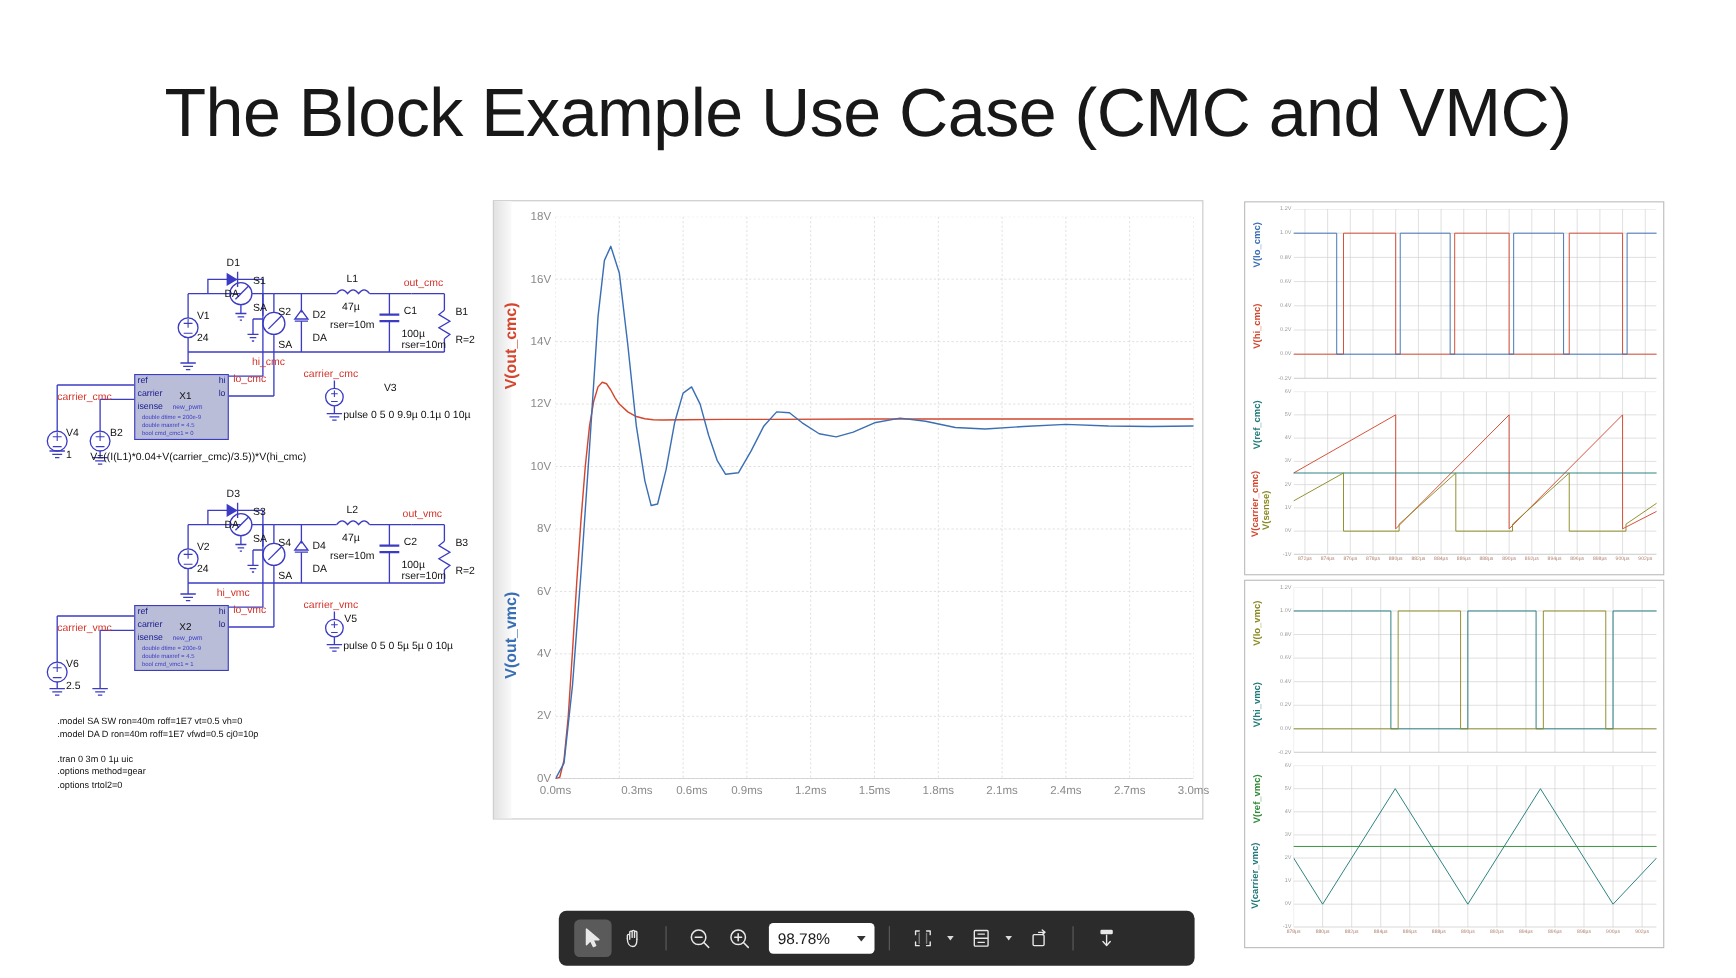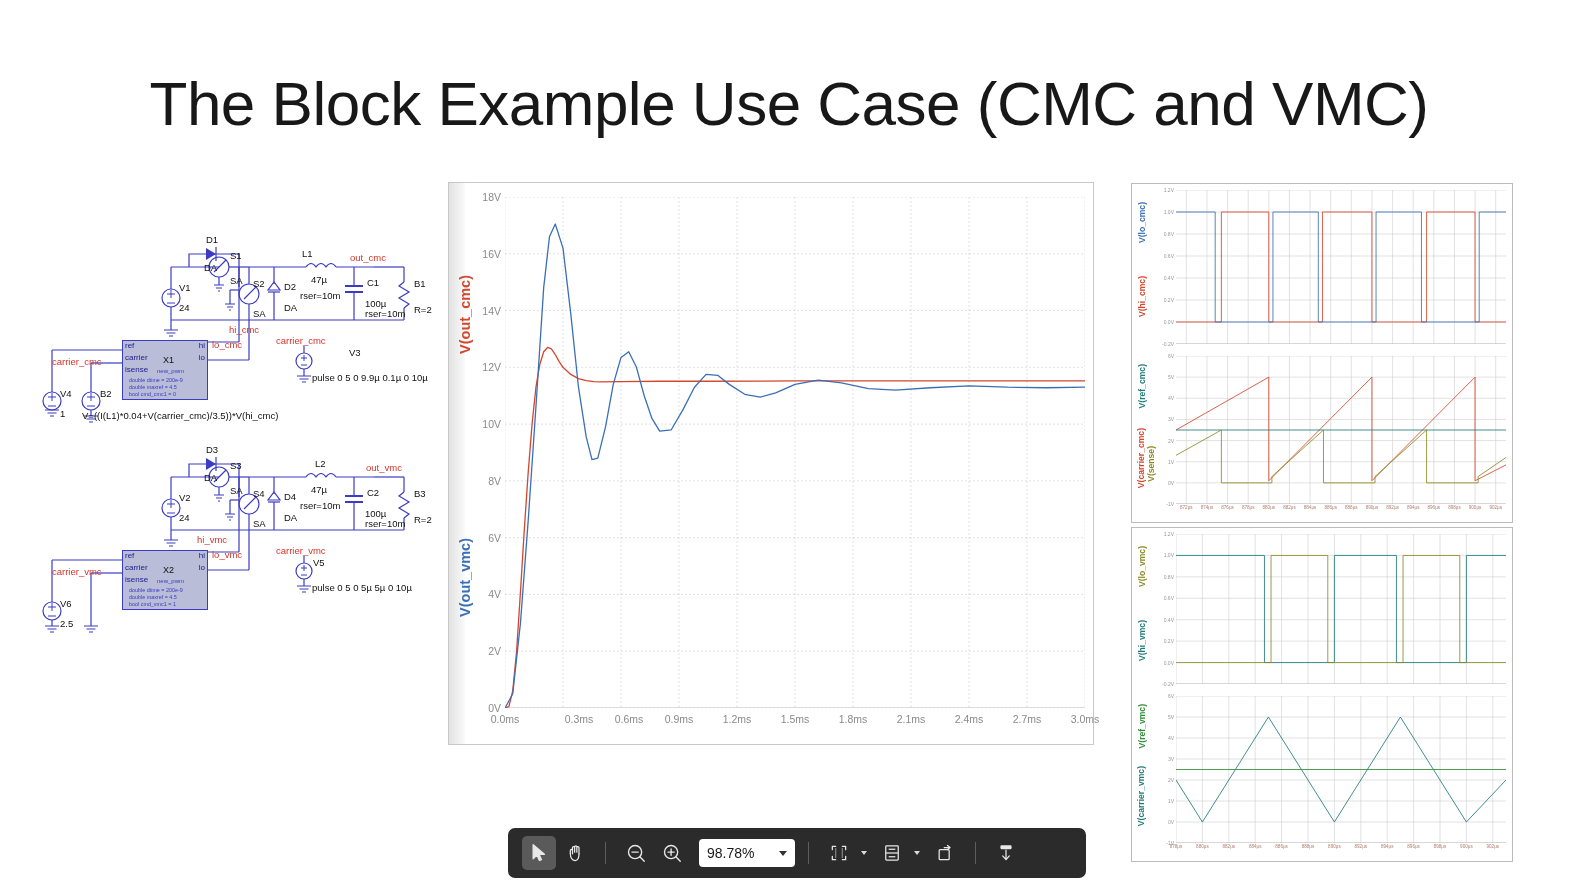--- a/index.html
+++ b/index.html
@@ -260,29 +260,29 @@
   <span class="lbl" style="left:172px;top:2px;">D1</span>
   <span class="lbl" style="left:170px;top:30px;">DA</span>
   <span class="lbl" style="left:196px;top:18px;">S1</span>
   <span class="lbl" style="left:196px;top:43px;">SA</span>
   <span class="lbl" style="left:145px;top:50px;">V1</span>
   <span class="lbl" style="left:145px;top:70px;">24</span>
   <span class="lbl" style="left:219px;top:46px;">S2</span>
   <span class="lbl" style="left:219px;top:76px;">SA</span>
   <span class="lbl" style="left:250px;top:49px;">D2</span>
   <span class="lbl" style="left:250px;top:70px;">DA</span>
-  <span class="lbl" style="left:268px;top:16px;">L1</span>
+  <span class="lbl" style="left:281px;top:16px;">L1</span>
   <span class="lbl" style="left:277px;top:42px;">47µ</span>
   <span class="lbl" style="left:266px;top:58px;">rser=10m</span>
   <span class="lbl" style="left:333px;top:45px;">C1</span>
   <span class="lbl" style="left:331px;top:66px;">100µ</span>
   <span class="lbl" style="left:331px;top:76px;">rser=10m</span>
   <span class="lbl" style="left:380px;top:46px;">B1</span>
   <span class="lbl" style="left:380px;top:72px;">R=2</span>
-  <span class="lbl-net" style="left:316px;top:20px;">out_cmc</span>
+  <span class="lbl-net" style="left:333px;top:20px;">out_cmc</span>
   <span class="lbl-net" style="left:163px;top:92px;margin-left:32px;">hi_cmc</span>
   <span class="lbl-net" style="left:178px;top:107px;">lo_cmc</span>
   <span class="lbl-net" style="left:242px;top:103px;">carrier_cmc</span>
   <span class="lbl-net" style="left:18px;top:124px;">carrier_cmc</span>
   <span class="lbl" style="left:279px;top:115px;margin-left:36px;">V3</span>
   <span class="lbl" style="left:278px;top:140px;">pulse 0 5 0 9.9µ 0.1µ 0 10µ</span>
   <span class="lbl" style="left:26px;top:156px;">V4</span>
   <span class="lbl" style="left:26px;top:176px;">1</span>
   <span class="lbl" style="left:66px;top:156px;">B2</span>
   <span class="lbl" style="left:48px;top:178px;text-align:center;">V=((I(L1)*0.04+V(carrier_cmc)/3.5))*V(hi_cmc)</span>
@@ -309,20 +309,26 @@
   <span class="lbl-net" style="left:332px;top:230px;">out_vmc</span>
   <span class="lbl-net" style="left:163px;top:302px;">hi_vmc</span>
   <span class="lbl-net" style="left:178px;top:317px;">lo_vmc</span>
   <span class="lbl-net" style="left:242px;top:313px;">carrier_vmc</span>
   <span class="lbl-net" style="left:18px;top:334px;">carrier_vmc</span>
   <span class="lbl" style="left:279px;top:325px;">V5</span>
   <span class="lbl" style="left:278px;top:350px;">pulse 0 5 0 5µ 5µ 0 10µ</span>
   <span class="lbl" style="left:26px;top:366px;">V6</span>
   <span class="lbl" style="left:26px;top:386px;">2.5</span>
 
+  <div id="spice-text">.model SA SW ron=40m roff=1E7 vt=0.5 vh=0
+.model DA D ron=40m roff=1E7 vfwd=0.5 cj0=10p
+
+.tran 0 3m 0 1µ uic
+.options method=gear
+.options trtol2=0</div>
 </div>
 
 <div id="main-plot">
   <div class="grad"></div>
   <div class="vlabel" style="left:8px;top:92px;color:#d4462e;">V(out_cmc)</div>
   <div class="vlabel" style="left:8px;top:355px;color:#3b6fb5;">V(out_vmc)</div>
   <div class="plotarea" id="main-plotarea">
       <svg viewBox="0 0 580 511" preserveAspectRatio="none">
         <line x1="0" x2="580" y1="511" y2="511" stroke="#cfcfcf" stroke-width="0.6" stroke-dasharray="2,2"></line>
         <line x1="0" x2="580" y1="454.22222222222223" y2="454.22222222222223" stroke="#cfcfcf" stroke-width="0.6" stroke-dasharray="2,2"></line>

